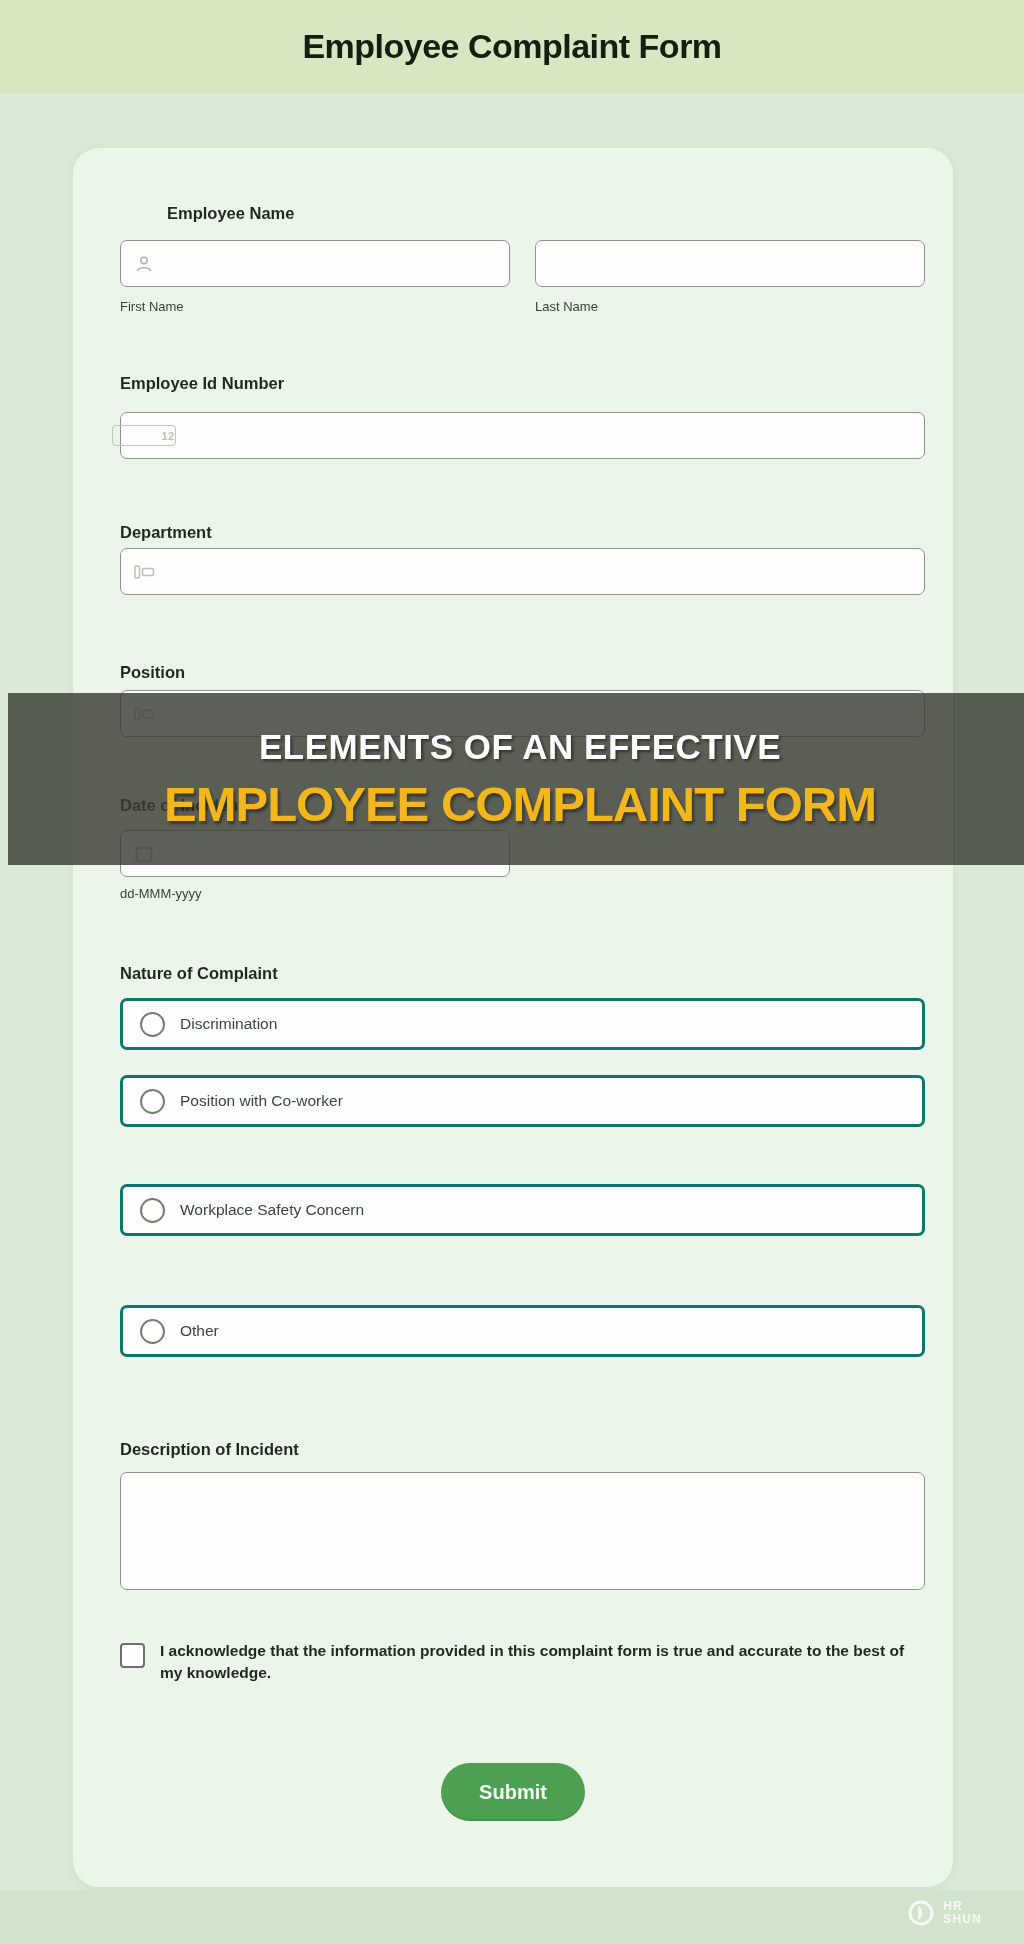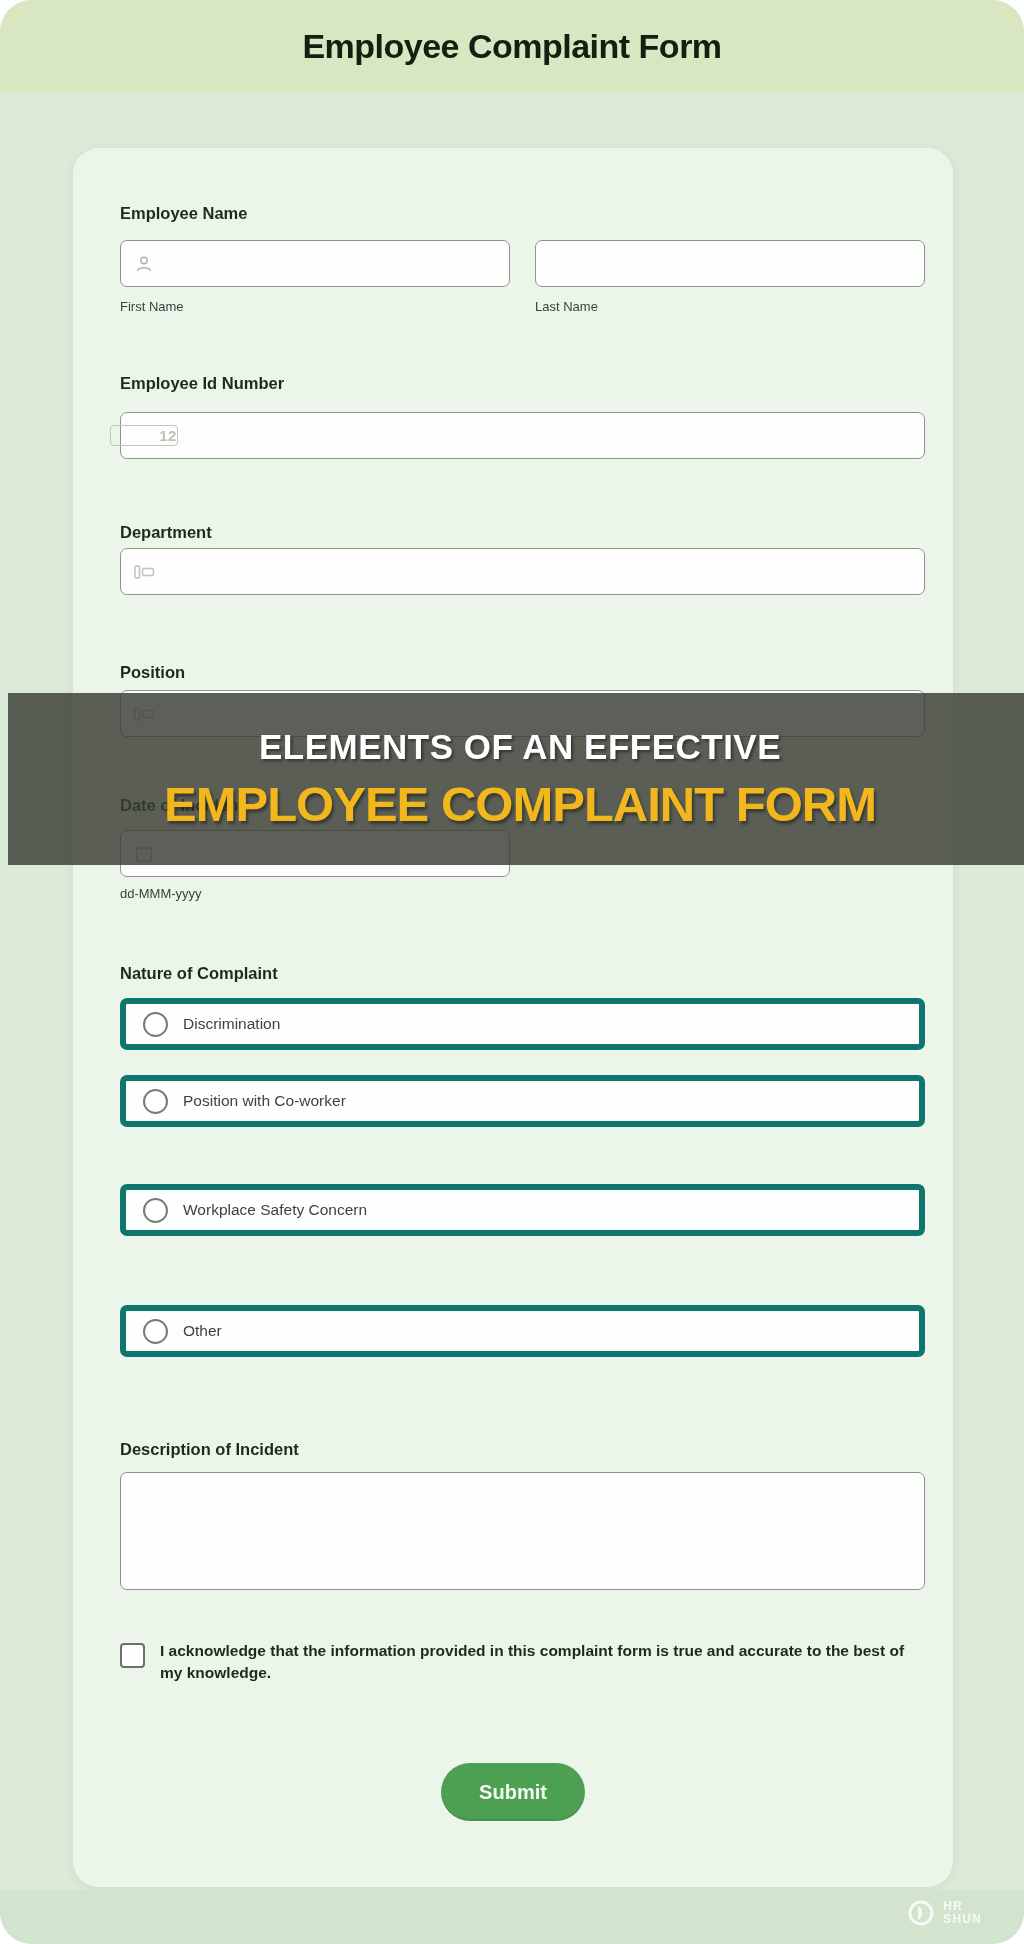--- a/index.html
+++ b/index.html
@@ -1,20 +1,19 @@
 <!DOCTYPE html>
 <html><head>
 <meta charset="utf-8">
 <style>
   html,body { margin:0; padding:0; }
   .page {
     position:relative; width:1024px; height:1944px; overflow:hidden;
     background:#dcead8;
     font-family:"Liberation Sans", sans-serif;
-    border-radius:32px;
   }
   
   .header {
     position:absolute; left:0; top:0; width:1024px; height:93px;
     background:#d8e7c1; display:flex; align-items:center; justify-content:center;
   }
   .header h1 {
     margin:0; font-size:34px; font-weight:bold; color:#131f10; letter-spacing:-0.5px;
   }
   
@@ -35,27 +34,27 @@
     background:#fdfefd; border:1px solid #8d948a; border-radius:7px;
     padding:0 12px 0 44px; font-size:15px; color:#2e362d;
     font-family:"Liberation Sans", sans-serif; outline:none;
   }
   .in-icon {
     position:absolute; left:13px; top:50%; transform:translateY(-50%);
     width:22px; height:22px; display:flex; align-items:center; justify-content:center;
   }
   .num-icon {
     width:19px; height:19px; border:1.5px solid #c0c6bc; border-radius:4px;
-    font-size:15px; color:#bcc2b8; display:flex; align-items:center; justify-content:center;
+    font-size:11px; color:#bcc2b8; display:flex; align-items:center; justify-content:center;
     font-weight:bold; letter-spacing:0.5px;padding-left:48px;
   }
   
   .opt {
     position:absolute; left:47px; width:805px; height:52px; box-sizing:border-box;
-    background:#fdfefd; border:6px solid #0f766e; border-radius:7px;
+    background:#fdfefd; border:3px solid #0f766e; border-radius:7px;
     display:flex; align-items:center; gap:15px; padding-left:17px; cursor:pointer;
   }
   .radio {
     width:21px; height:21px; border:2px solid #767e74; border-radius:50%;
     background:#fff; flex:none;
   }
   .opt-label { font-size:15.5px; color:#3a443a; }
   
   .ta {
     position:absolute; left:47px; width:805px; height:118px; box-sizing:border-box;
@@ -109,21 +108,21 @@
 <body>
 
 <div class="page">
 
   <div class="header">
     <h1>Employee Complaint Form</h1>
   </div>
 
   <div class="card">
 
-    <div class="field-label" style="top:56px;">Employee Name</div>
+    <div class="field-label" style="top:56px;margin-left:47px;">Employee Name</div>
 
     <div class="input-wrap" style="top:92px; width:390px;">
       <input class="tb" type="text" value="" style="">
       <span class="in-icon">
         <svg width="20" height="20" viewBox="0 0 20 20" fill="none" stroke="#b0b6ac" stroke-width="1.5">
           <circle cx="10" cy="6.5" r="3.2"></circle>
           <path d="M3.5 17 C4.5 12.8 15.5 12.8 16.5 17"></path>
         </svg>
       </span>
     </div>

